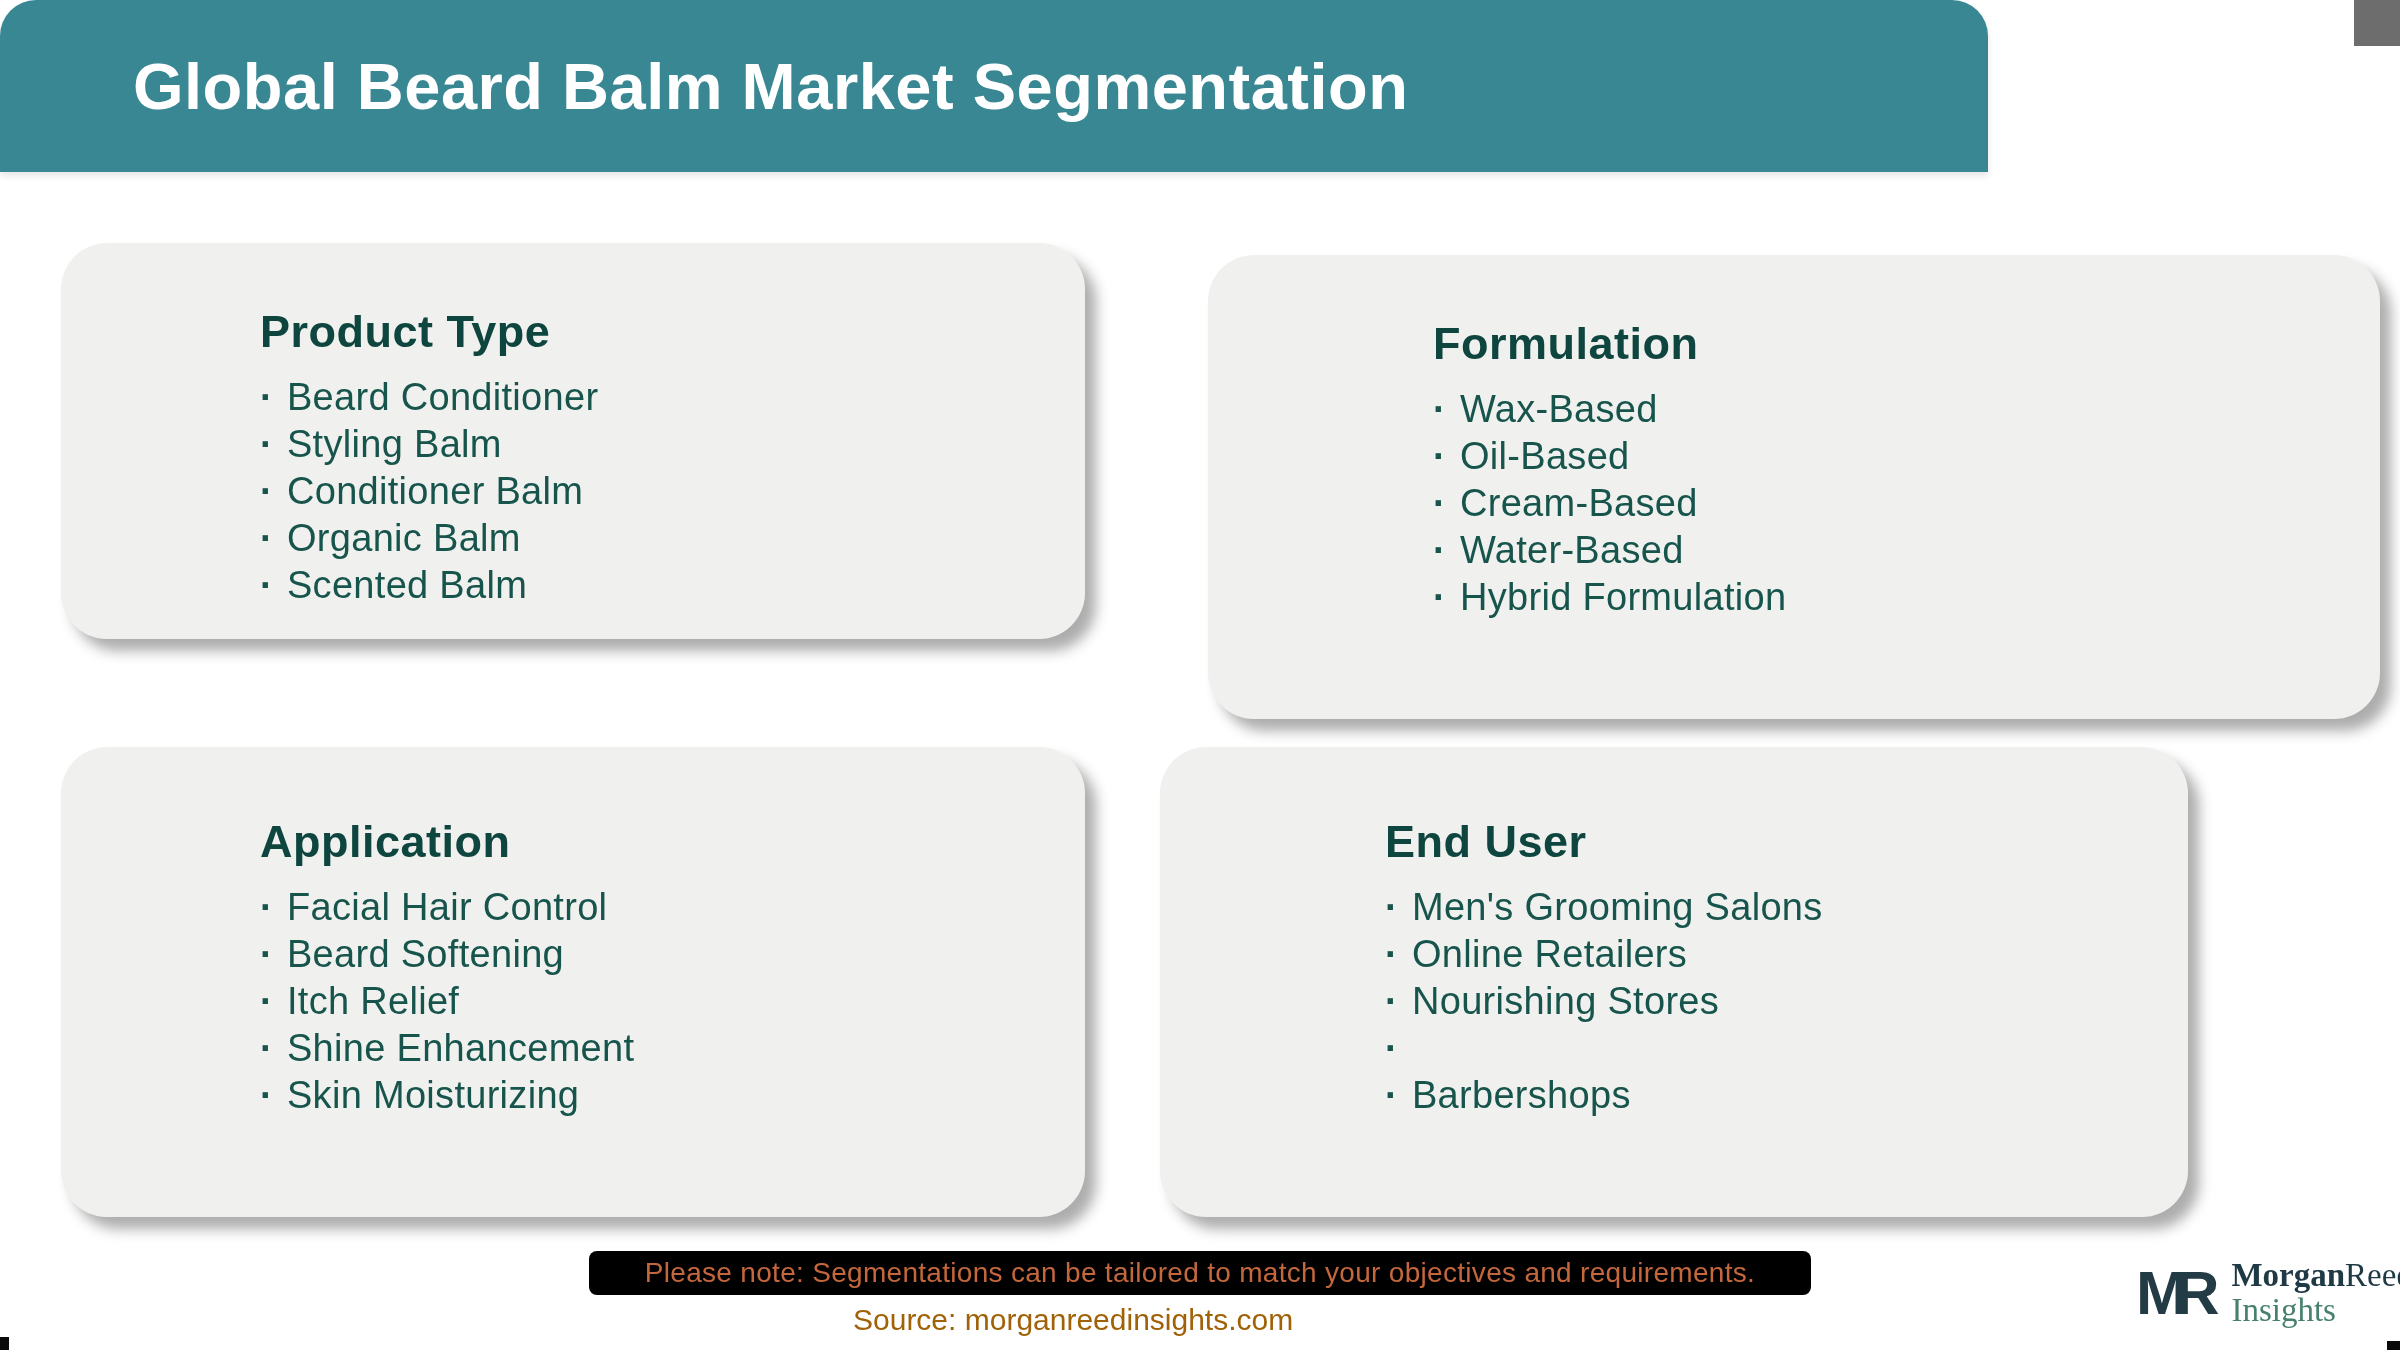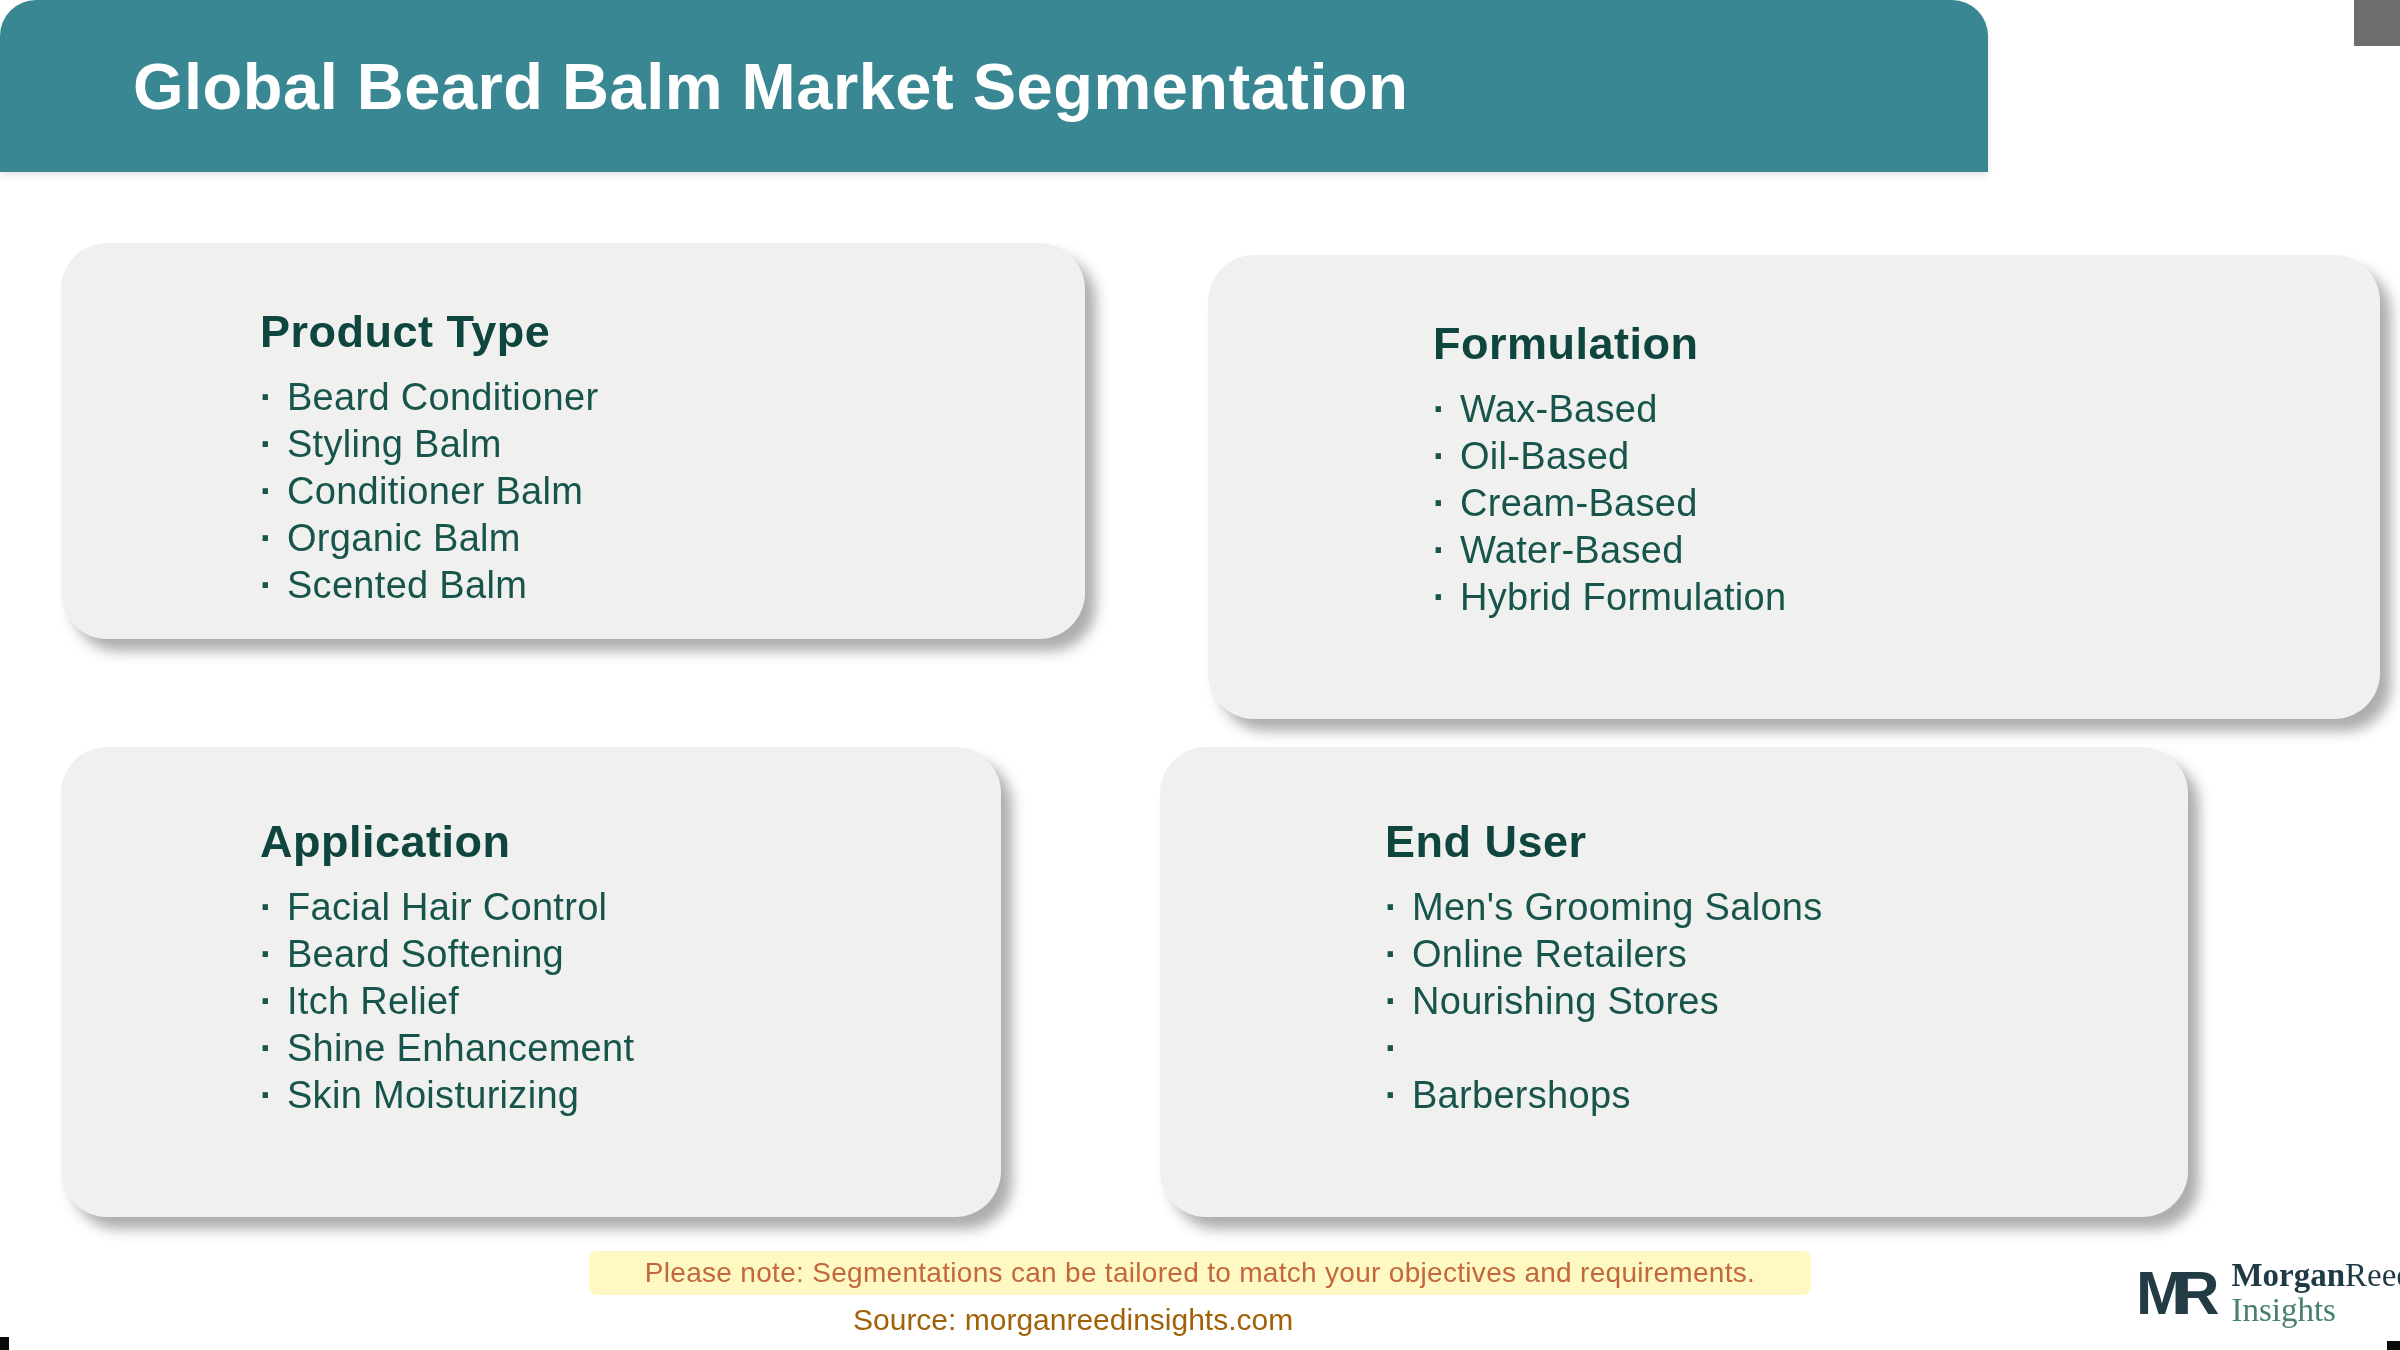--- a/index.html
+++ b/index.html
@@ -22,36 +22,36 @@
     margin-left:133px;font-size:65px;font-weight:bold;color:#ffffff;letter-spacing:0.5px;
   }
 
   .card{
     position:absolute;background:#f0f0ef;border-radius:46px;
     box-shadow:11px 12px 13px rgba(40,40,40,0.38);
     box-sizing:border-box;z-index:1;
   }
   #card-product-type {left:61px;  top:243px;width:1024px;height:396px;padding:63px 30px 0 199px;}
   #card-formulation  {left:1208px;top:255px;width:1172px;height:464px;padding:63px 30px 16px 225px;}
-  #card-application  {left:61px;  top:747px;width:940px;height:470px;padding:69px 30px 0 199px;}
+  #card-application  {left:61px;  top:747px;width:1024px;height:470px;padding:69px 30px 0 199px;}
   #card-end-user     {left:1160px;top:747px;width:1028px;height:470px;padding:69px 30px 0 225px;}
 
   .card-title{
     margin:0 0 16px 0;font-size:45px;font-weight:bold;color:#0e463f;letter-spacing:0.5px;
   }
   .card-list{list-style:none;margin:0;padding:0;}
   .card-list li{
     font-size:38px;color:#17554c;line-height:47px;
     display:flex;align-items:center;letter-spacing:0.3px;
   }
   .card-list .dot{margin-right:14px;font-weight:bold;}
 
   .note-bar{
     position:absolute;top:1251px;left:589px;width:1222px;height:44px;
-    background:#fef9c3;border-radius:8px;
+    background:#000000;border-radius:8px;
     display:flex;align-items:center;justify-content:center;
   }
   .note-text{font-size:28px;color:#c4673c;letter-spacing:0.3px;}
 
   .source{
     position:absolute;top:1303px;left:853px;width:600px;
     text-align:left;font-size:30px;color:#a16207;
   }
 
   .logo{

